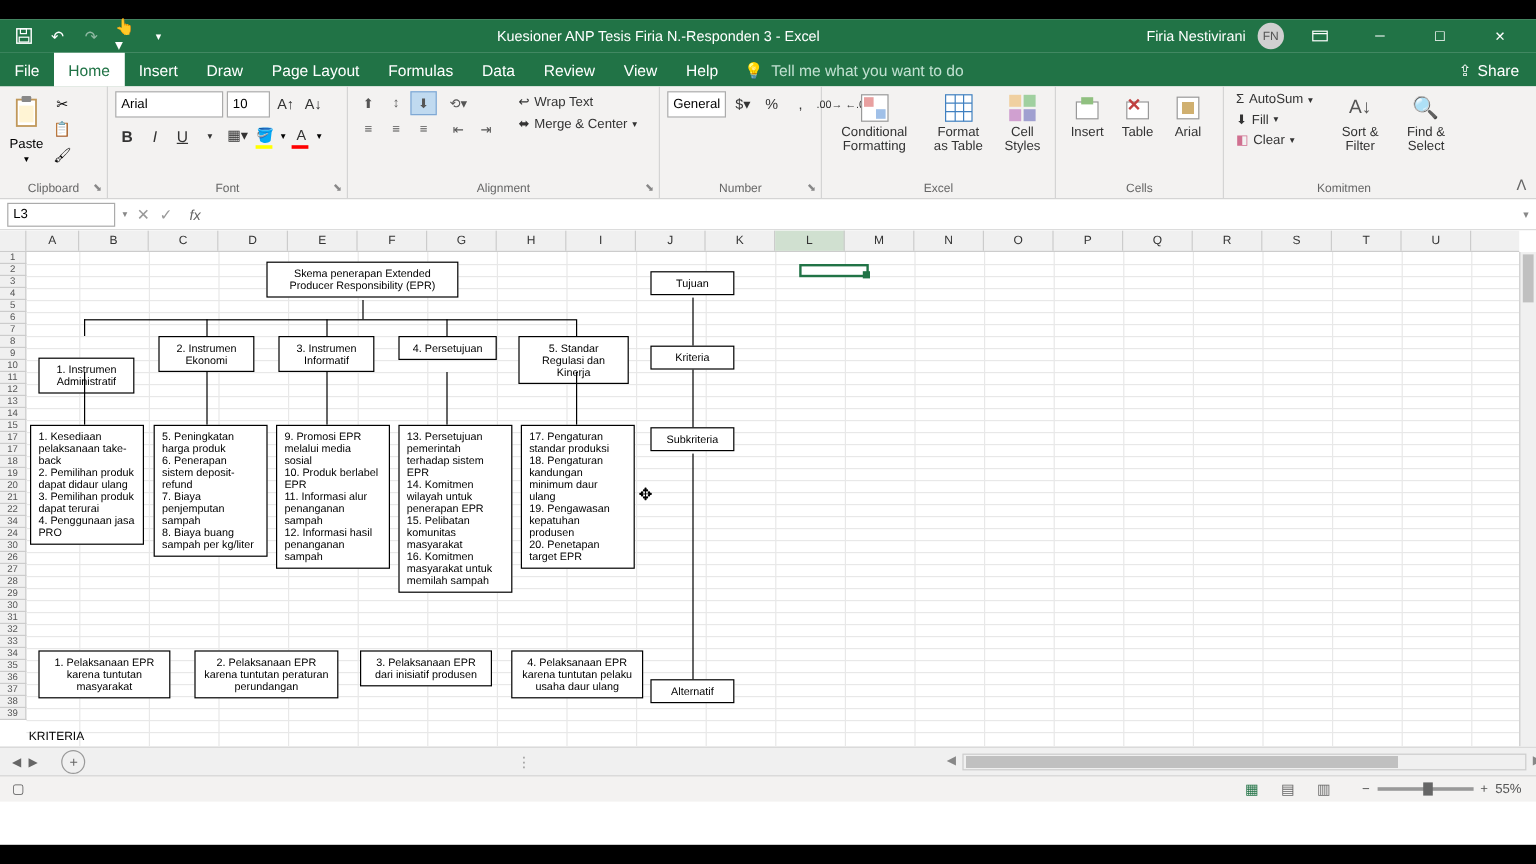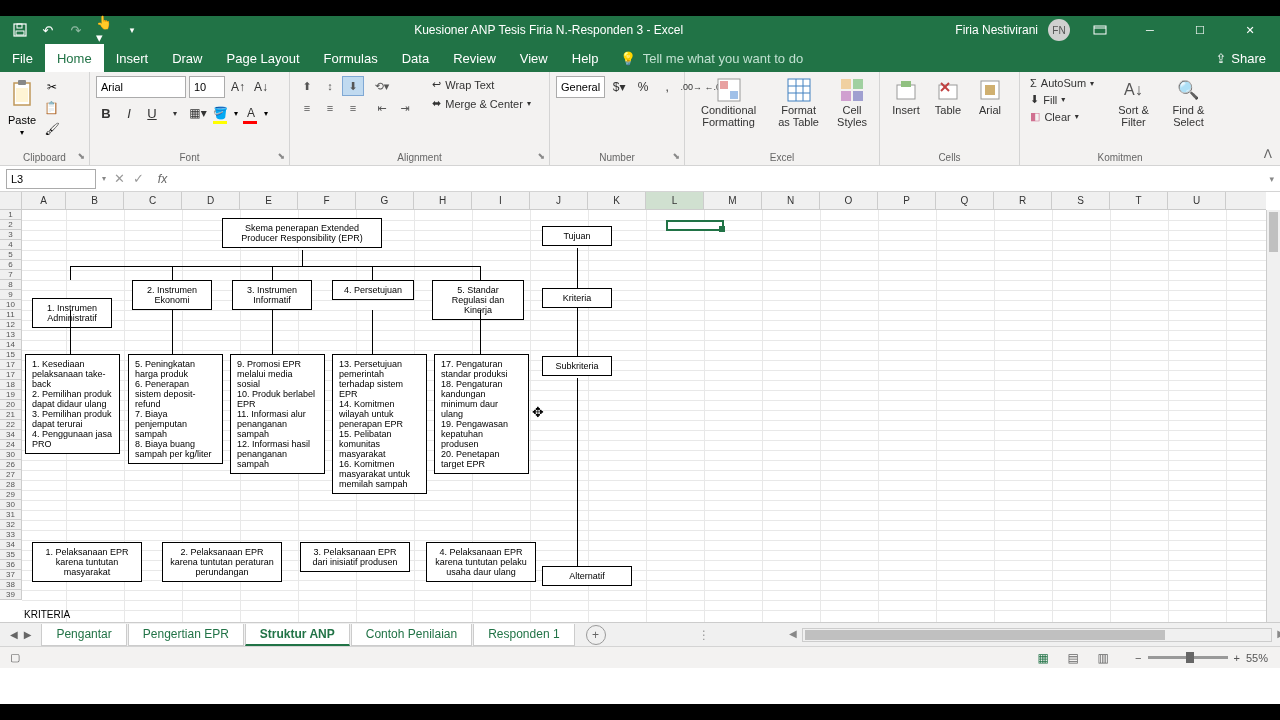--- a/index.html
+++ b/index.html
@@ -499,21 +499,21 @@
 
   <div class="sel-cell" style="left:666px;top:28px;width:58px;height:11px">
     <div class="sel-handle"></div>
   </div>
 
   <div class="diagram">
     <div class="dbox" style="left:200px;top:8px;width:160px">Skema penerapan Extended Producer Responsibility (EPR)</div>
     <div class="dbox" style="left:520px;top:16px;width:70px">Tujuan</div>
     <div class="dbox" style="left:520px;top:78px;width:70px">Kriteria</div>
     <div class="dbox" style="left:520px;top:146px;width:70px">Subkriteria</div>
-    <div class="dbox" style="left:520px;top:356px;width:90px">Alternatif</div>
+    <div class="dbox" style="left:520px;top:356px;width:70px">Alternatif</div>
 
     <div class="dline" style="left:280px;top:40px;width:1px;height:16px"></div>
     <div class="dline" style="left:48px;top:56px;width:410px;height:1px"></div>
     <div class="dline" style="left:48px;top:56px;width:1px;height:14px"></div>
     <div class="dline" style="left:150px;top:56px;width:1px;height:14px"></div>
     <div class="dline" style="left:250px;top:56px;width:1px;height:14px"></div>
     <div class="dline" style="left:350px;top:56px;width:1px;height:14px"></div>
     <div class="dline" style="left:458px;top:56px;width:1px;height:14px"></div>
 
     <div class="dbox" style="left:10px;top:88px;width:80px">1. Instrumen Administratif</div>
@@ -566,27 +566,20 @@
   <div class="vscroll">
     <div class="vscroll-thumb"></div>
   </div>
 </div>
 
 <div class="sheet-tabs">
   <div class="tab-nav">
     <span>◀</span>
     <span>▶</span>
   </div>
-  <div id="sheetTabs" style="display:flex">
-      <div class="sheet-tab">Pengantar</div>
-      <div class="sheet-tab">Pengertian EPR</div>
-      <div class="sheet-tab active">Struktur ANP</div>
-      <div class="sheet-tab">Contoh Penilaian</div>
-      <div class="sheet-tab">Responden 1</div>
-    </div>
   <div class="new-sheet">+</div>
   <span style="margin-left:auto;color:#999;padding:0 4px">⋮</span>
   <div class="hscroll">
     <span style="position:absolute;left:-14px;top:-1px;font-size:10px;color:#888">◀</span>
     <div class="hscroll-thumb"></div>
     <span style="position:absolute;right:-14px;top:-1px;font-size:10px;color:#888">▶</span>
   </div>
 </div>
 
 <div class="statusbar">

